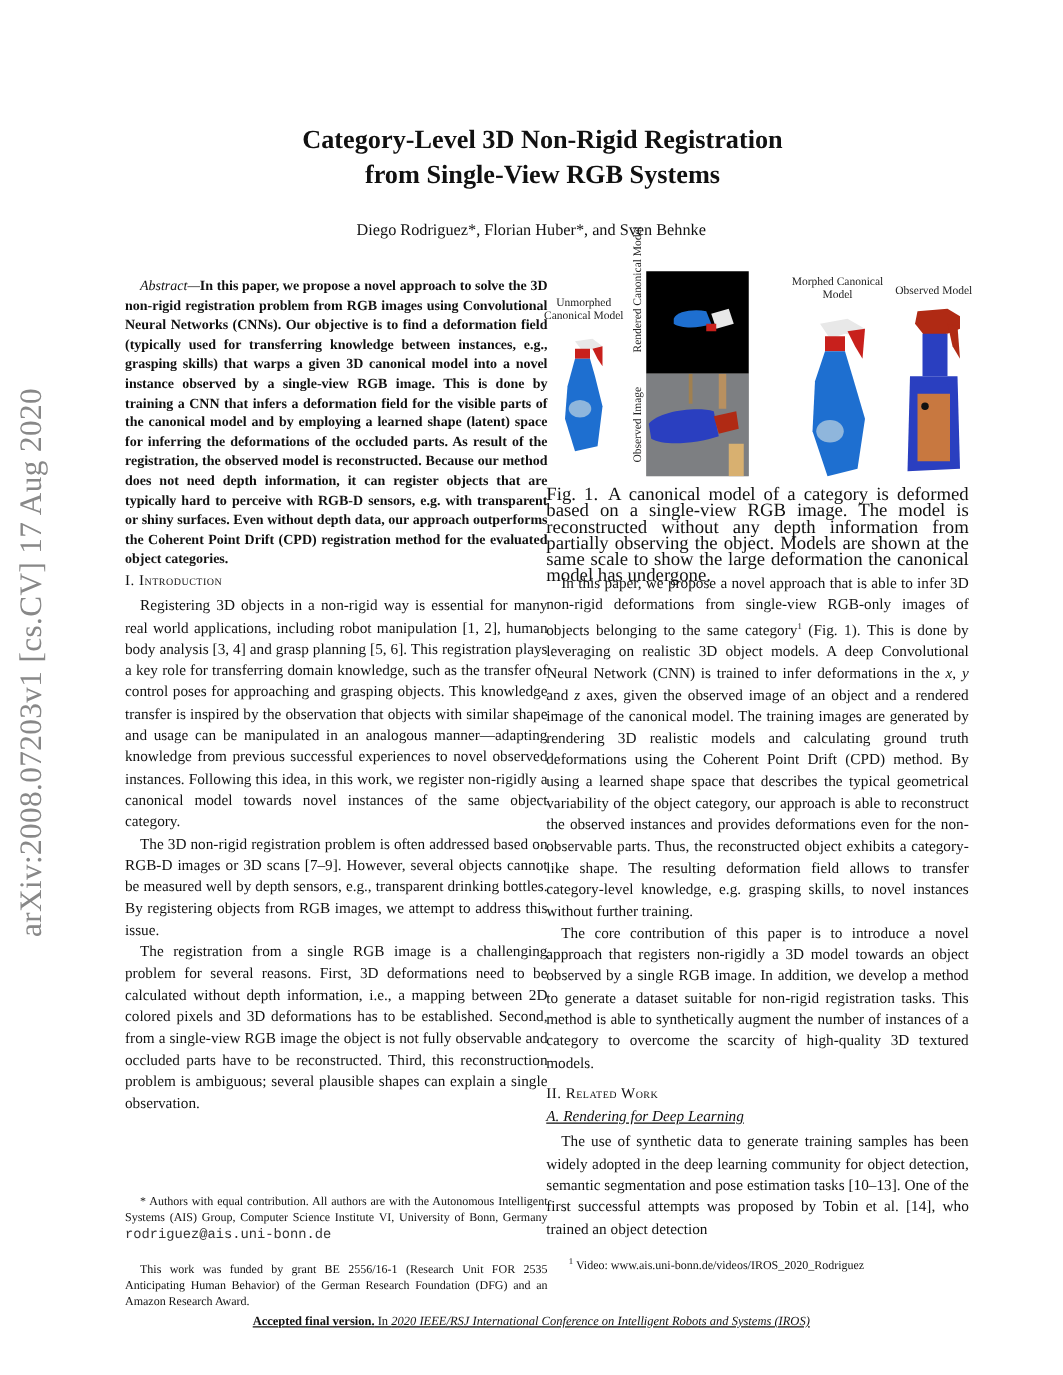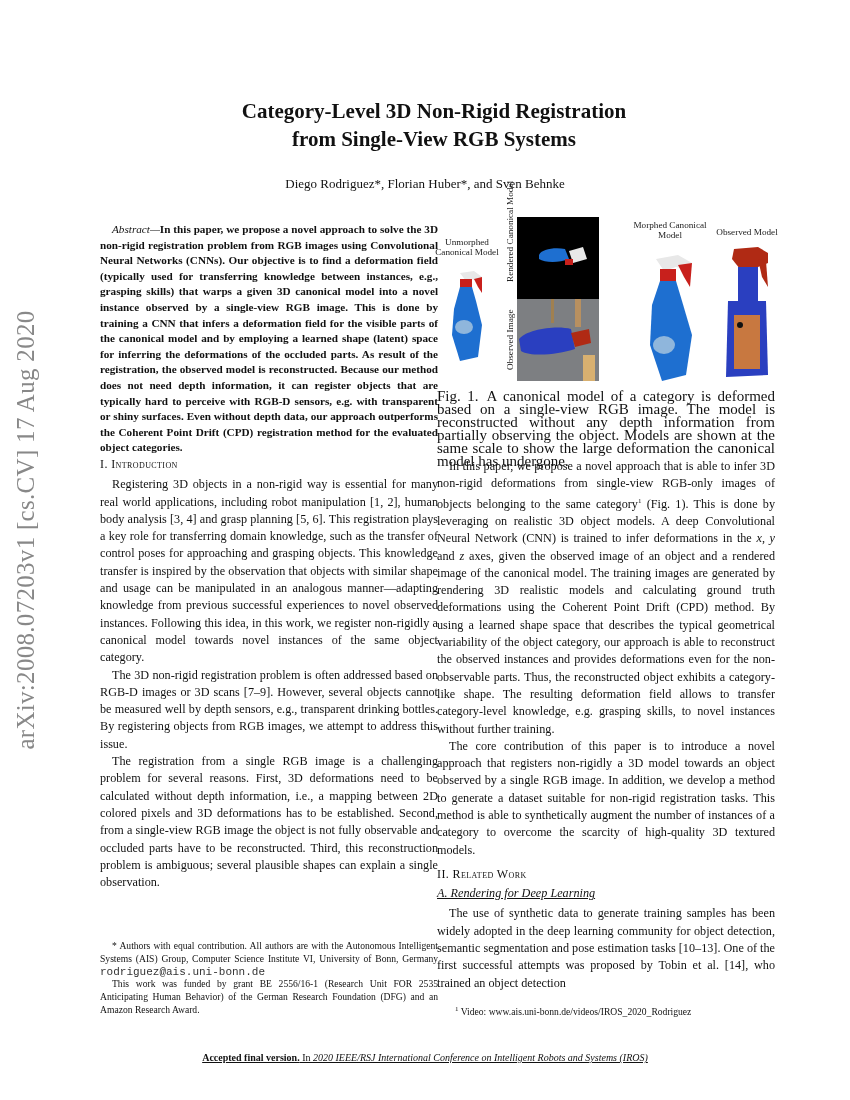--- a/index.html
+++ b/index.html
@@ -10,21 +10,21 @@
   .authors { position: absolute; left: 0; right: 0; top: 176px; text-align: center; font-size: 13px; }
   .col { position: absolute; width: 338px; font-size: 12.2px; line-height: 17.3px; text-align: justify; }
   .colL { left: 100px; }
   .colR { left: 437px; }
   .abstract { top: 222px; font-weight: bold; font-size: 11.2px; line-height: 15.6px; text-indent: 12px; }
   .abstract .lead { font-style: italic; font-weight: normal; }
   .sec { font-size: 12px; letter-spacing: 0.4px; margin: 0; font-variant: small-caps; }
   p { margin: 0; text-indent: 12px; }
   .intro { top: 456px; }
   .fn-left { top: 940px; font-size: 9.6px; line-height: 12.8px; }
-  .fn-left p { text-indent: 12px; }
+  .fn-left p { text-indent: 12px; margin-top: 16px; }
   .mono { font-family: "Liberation Mono", "DejaVu Sans Mono", monospace; font-size: 11px; color: #333; }
   .figure { position: absolute; left: 432px; top: 215px; width: 350px; height: 170px; }
   .caption { top: 390px; font-size: 15px; line-height: 13px; }
   .caption .fig { margin-right: 8px; }
   .right-body { top: 458px; }
   .subsec { font-style: italic; text-indent: 0; margin: 2px 0 3px 0; text-decoration: underline; }
   .fn-right { position: absolute; left: 455px; top: 1005px; font-size: 9.6px; }
   .footer { position: absolute; left: 0; right: 0; top: 1052px; text-align: center; font-size: 10px; text-decoration: underline; }
   .footer b { font-weight: bold; }
   .footer i { font-style: italic; }

